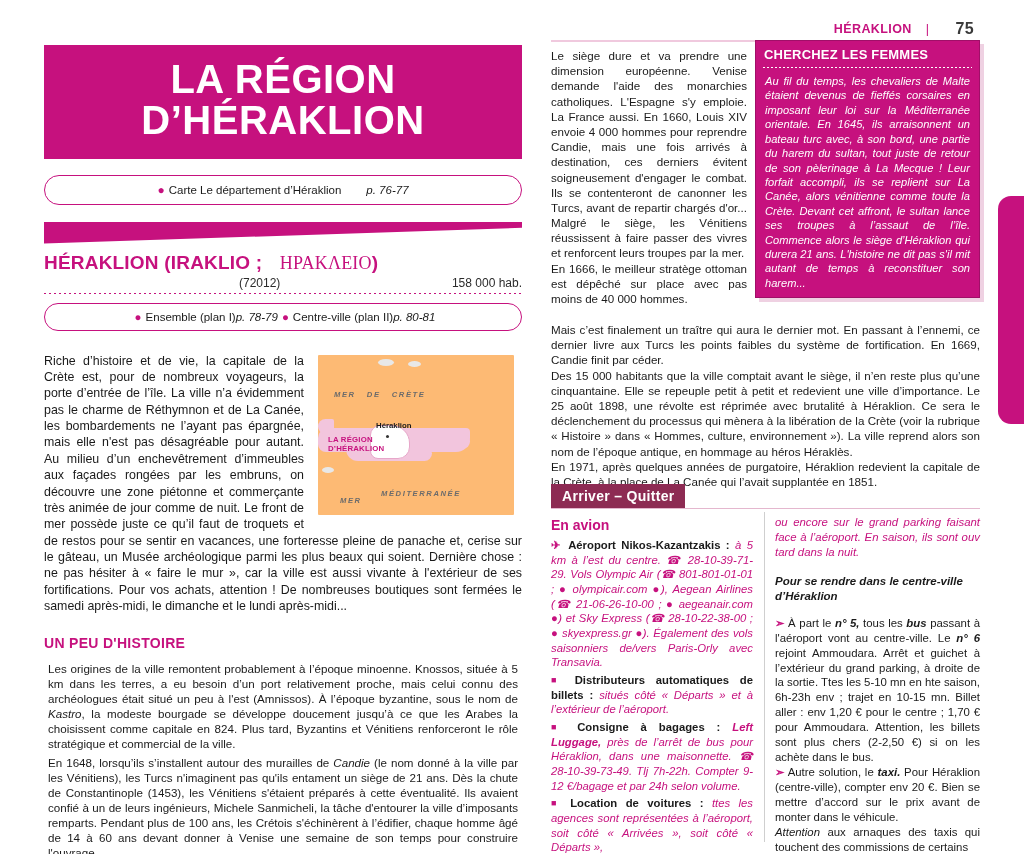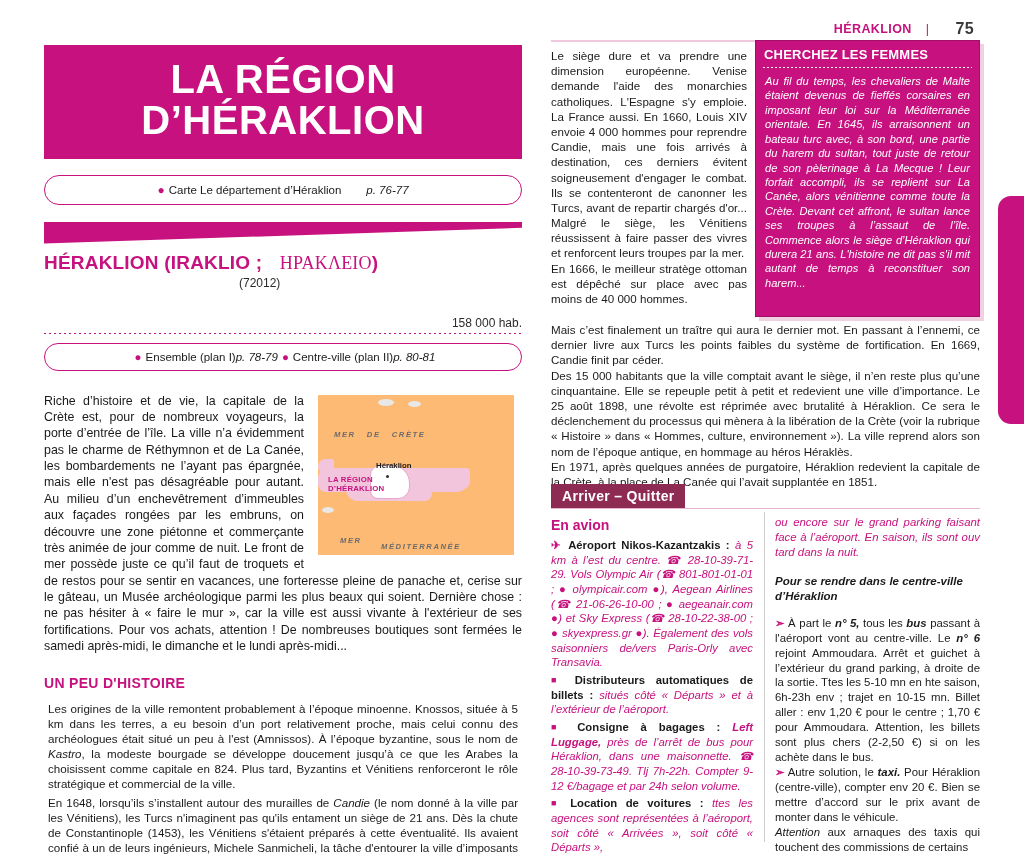--- a/index.html
+++ b/index.html
@@ -78,21 +78,21 @@
   .city-head {
     margin-top:8px;
     color:#c6117e; font-size:19px; font-weight:bold; letter-spacing:.2px;
   }
   .city-head .gr { font-family:"Liberation Serif", serif; font-weight:normal; font-size:18px;margin-left:12px; }
 
   .city-meta {
     display:flex; margin-top:2px; font-size:12px; color:#2b2b2b;
   }
   .city-meta .cp { margin-left:195px; }
-  .city-meta .hab { margin-left:auto;margin-top:40px; }
+  .city-meta .hab { margin-left:auto; }
   .dotline {
     margin-top:3px; height:1px;
     background-image: repeating-linear-gradient(to right,#c6117e 0 2px, transparent 2px 5px);
   }
 
   .pill2 {
     margin-top:9px;
     border:1.6px solid #c6117e;
     border-radius:22px; height:28px;
     display:flex; align-items:center; justify-content:center;
@@ -111,21 +111,21 @@
     background:#fdba74; border-radius:1px;
     position:relative; overflow:hidden;
   }
   .map-lbl {
     position:absolute; color:#6b6b6b; font-size:7.6px;
     font-weight:bold; font-style:italic; letter-spacing:1.6px;
     white-space:nowrap;
   }
   .map-crete { left:16px; top:35px; }
   .map-medit-1 { left:22px; top:141px; }
-  .map-medit-2 { left:63px; top:147px; }
+  .map-medit-2 { left:63px; top:134px; }
   .isle {
     position:absolute; background:#f2c5dd;
   }
   .isle-main { left:0px; top:73px; width:152px; height:24px; border-radius:10px 4px 14px 8px; }
   .isle-b    { left:28px; top:88px; width:86px; height:18px; border-radius:8px 14px 10px 16px; }
   .isle-c    { left:96px; top:78px; width:56px; height:16px; border-radius:4px 14px 12px 4px; }
   .isle-d    { left:0px; top:64px; width:16px; height:15px; border-radius:8px 2px 2px 8px; }
   .isle-white {
     position:absolute; left:52px; top:70px; width:40px; height:34px;
     background:#ffffff; border:1px solid #e7a7ca;
@@ -167,21 +167,21 @@
   .infobox .ib-title {
     font-size:13px; font-weight:bold; letter-spacing:.2px;
     padding:6px 8px 5px;
   }
   .ib-dash {
     height:1px; margin:0 7px;
     background-image: repeating-linear-gradient(to right,#ffffff 0 2px, transparent 2px 4px);
   }
   .infobox .ib-body {
     font-size:11.1px; line-height:1.30; font-style:italic;
-    padding:6px 9px 26px; text-align:justify;
+    padding:6px 9px 7px; text-align:justify;
   }
 
   .wide-text {
     position:absolute; left:551px; top:322px; width:429px;
     font-size:11.6px; line-height:1.31; text-align:justify;
   }
   .wide-text p { margin:0; }
 
   
   .aq-banner {

